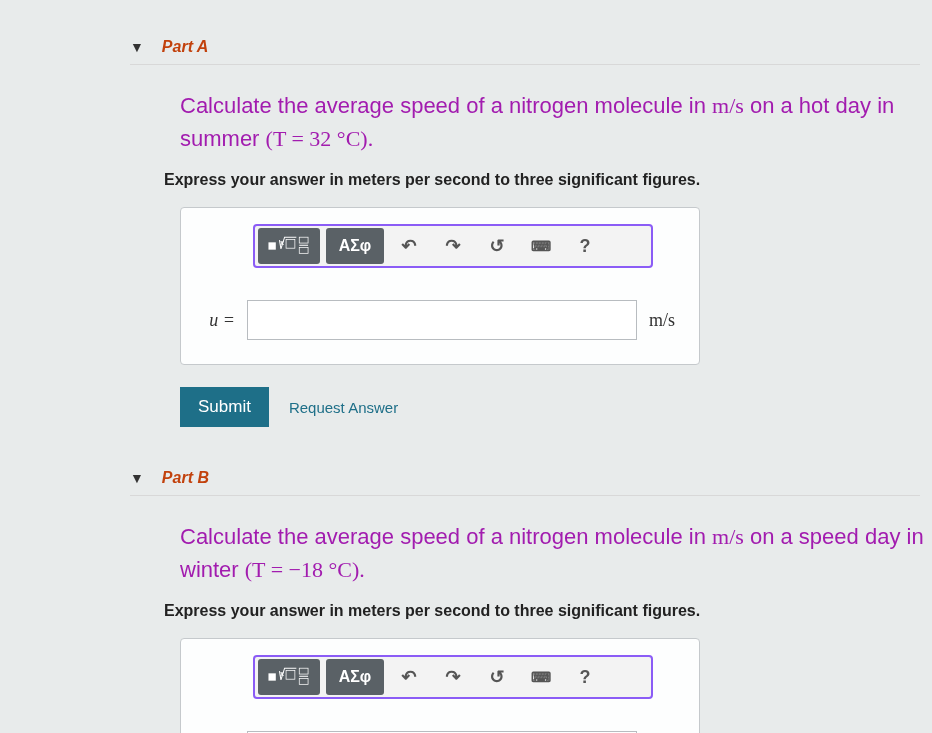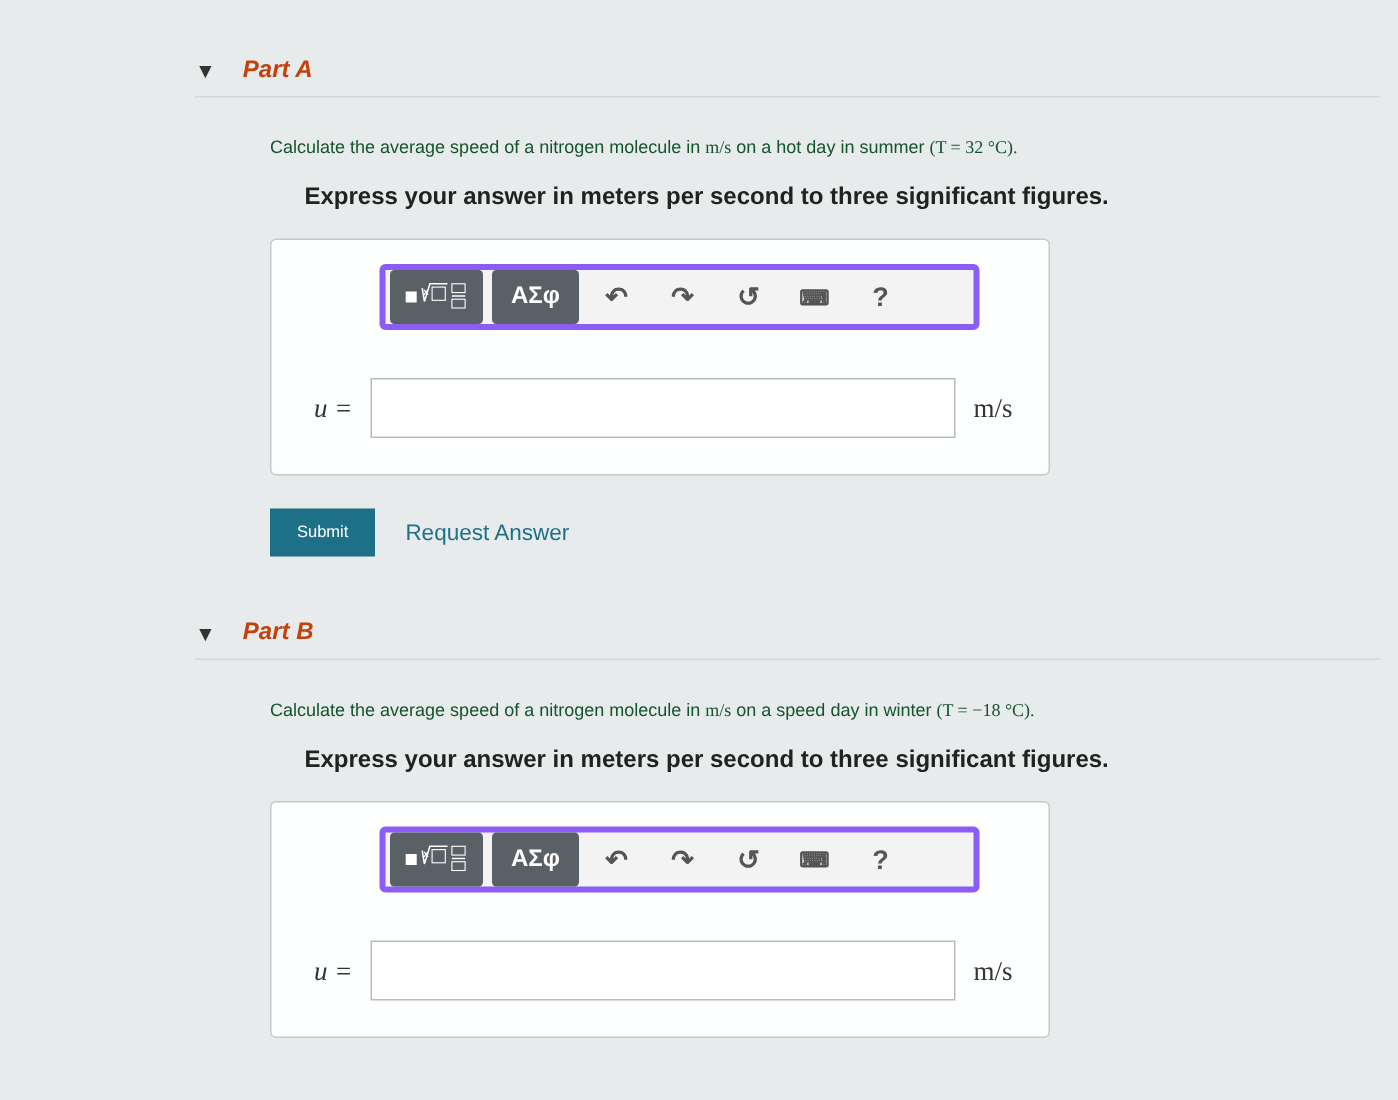--- a/index.html
+++ b/index.html
@@ -14,30 +14,30 @@
     .container { padding-left: 130px; padding-top: 30px; }
     .part-header {
       display: flex; align-items: center; gap: 18px;
       padding: 8px 0 8px 0;
       border-bottom: 1px solid #d8d8d8;
       margin-bottom: 24px;
       width: 790px;
     }
     .collapse-icon { font-size: 14px; color: #333; }
     .part-title { font-weight: bold; font-size: 16px; color: #c2410c; font-style: italic; }
-    .question-text { font-size: 12px; color: #14532d; margin: 0 0 16px 50px; line-height: 1.5; }
-    .instruction { font-size: 16px; font-weight: bold; color: #222; margin: 0 0 18px 73px; }
+    .question-text { font-size: 22px; color: #a21caf; margin: 0 0 16px 50px; line-height: 1.5; }
+    .instruction { font-size: 16px; font-weight: bold; color: #222; margin: 0 0 18px 34px; }
     .answer-box {
       border: 1px solid #c5c9cc; background: #fdfefe;
       border-radius: 4px; width: 520px; margin-left: 50px;
       padding: 16px 24px 24px 24px;
     }
     .toolbar {
       display: flex; gap: 6px; align-items: center;
-      background: #f3f3f3; border: 4px solid #8b5cf6; border-radius: 4px;
+      background: #f3f3f3; border: 2px solid #8b5cf6; border-radius: 4px;
       padding: 3px; margin-left: 48px; width: 400px; height: 44px;
     }
     .tb-btn {
       display: flex; align-items: center; justify-content: center;
       height: 36px; border-radius: 3px; font-size: 15px;
       color: #555; background: transparent; border: none;
     }
     .tb-dark {
       background: #5a6166; color: #fff; padding: 0 8px;
       font-weight: bold;
@@ -50,21 +50,21 @@
     }
     .var-label { font-style: italic; font-family: 'Times New Roman', serif; font-size: 18px; width: 40px; text-align: right; }
     .answer-input {
       flex: 0 0 390px; height: 40px; border: 1px solid #b8bcc0;
       background: #fff; padding: 0 8px; font-size: 16px;
     }
     .unit-label { font-family: 'Times New Roman', serif; font-size: 18px; }
     .action-row { display: flex; align-items: center; gap: 20px; margin: 22px 0 34px 50px; }
     .submit-btn {
       background: #1e6f88; color: #fff; border: none;
-      padding: 10px 18px; font-size: 11px; font-weight: 500; cursor: pointer;
+      padding: 10px 18px; font-size: 17px; font-weight: 500; cursor: pointer;
     }
     .request-link {
       color: #1e6f88; font-size: 15px; font-weight: 500;
       cursor: pointer;
     }
     .format-svg { width: 44px; height: 22px; }
   </style>
 </head>
 <body>
 

